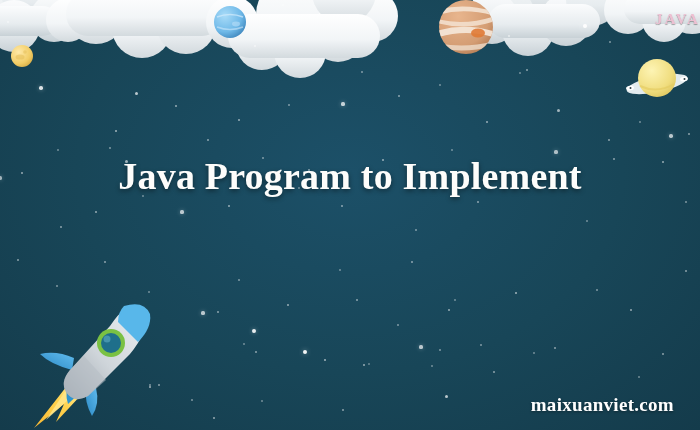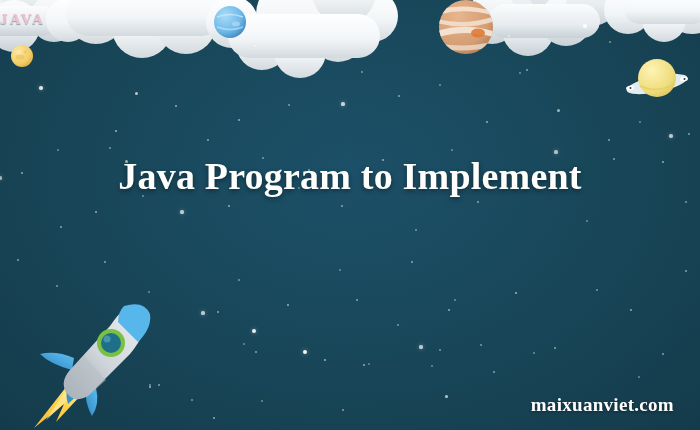--- a/index.html
+++ b/index.html
@@ -27,21 +27,21 @@
     border-radius: 50%;
     background: #ffffff;
   }
 
   
   #brand-label {
     position: absolute;
     left: 0;
     top: 11px;
     width: 700px;
-    text-align: left;
+    text-align: right;
     font-size: 15px;
     font-weight: bold;
     letter-spacing: 2.2px;
     color: #edc0d2;
     text-shadow: 0 1px 1px rgba(0,0,0,0.35);
   }
 
   
   #title-block {
     position: absolute;

